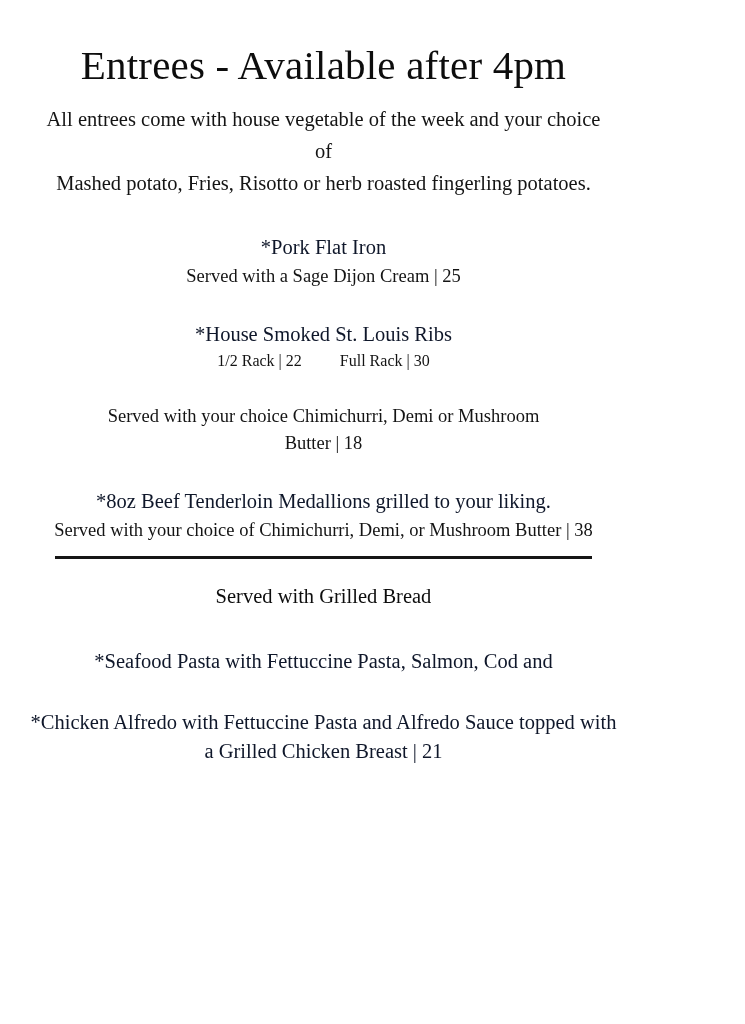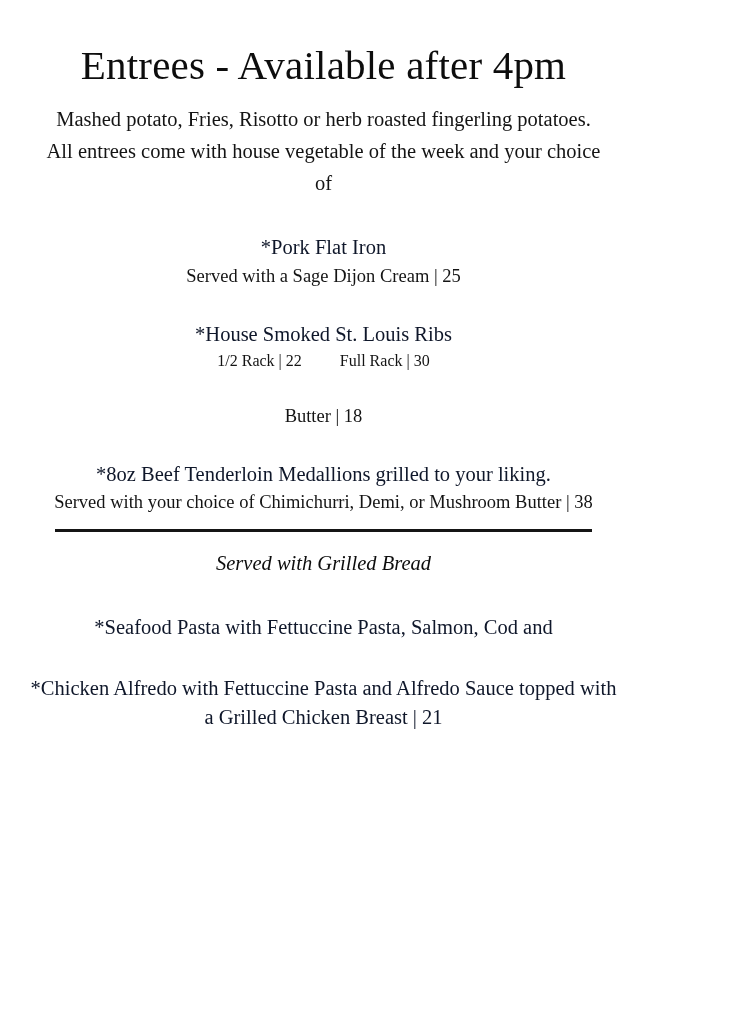--- a/index.html
+++ b/index.html
@@ -98,41 +98,40 @@
     width: 100%;
     height: 0;
   }
 
   
   .section-note {
     text-align: center;
     font-size: 20.5px;
     line-height: 1.4;
     margin: 0;
-    padding-top: 17px;
+    padding-top: 23px;
     color: #0d0d0d;
-    font-style: italic;
   }
   .items-lower {
     margin-top: 36px;
   }
   .items-lower .menu-item {
     margin-bottom: 32px;
   }
 </style>
 </head>
 <body>
 
 <div class="page">
 
   <h1 class="menu-title">Entrees - Available after 4pm</h1>
 
   <p class="menu-subtitle">
+    <span class="sub-line">All entrees come with house vegetable of the week and your choice of</span>
     <span class="sub-line">Mashed potato, Fries, Risotto or herb roasted fingerling potatoes.</span>
-    <span class="sub-line">All entrees come with house vegetable of the week and your choice of</span>
   </p>
 
   <div class="items">
 
     <div class="menu-item">
       <p class="item-name">*Pork Flat Iron</p>
       <p class="item-desc">
         <span class="item-desc-line">Served with a Sage Dijon Cream | 25</span>
       </p>
     </div>
@@ -143,20 +142,21 @@
         <span class="price-row">
           <span>1/2 Rack | 22</span>
           <span class="gap"></span>
           <span>Full Rack | 30</span>
         </span>
       </p>
     </div>
 
     <div class="menu-item">
       <p class="item-desc">
+        <span class="item-desc-line">Served with your choice Chimichurri, Demi or Mushroom</span>
         <span class="item-desc-line">Butter | 18</span>
       </p>
     </div>
 
     <div class="menu-item">
       <p class="item-name">*8oz Beef Tenderloin Medallions grilled to your liking.</p>
       <p class="item-desc">
         <span class="item-desc-line">Served with your choice of Chimichurri, Demi, or Mushroom Butter | 38</span>
       </p>
     </div>

